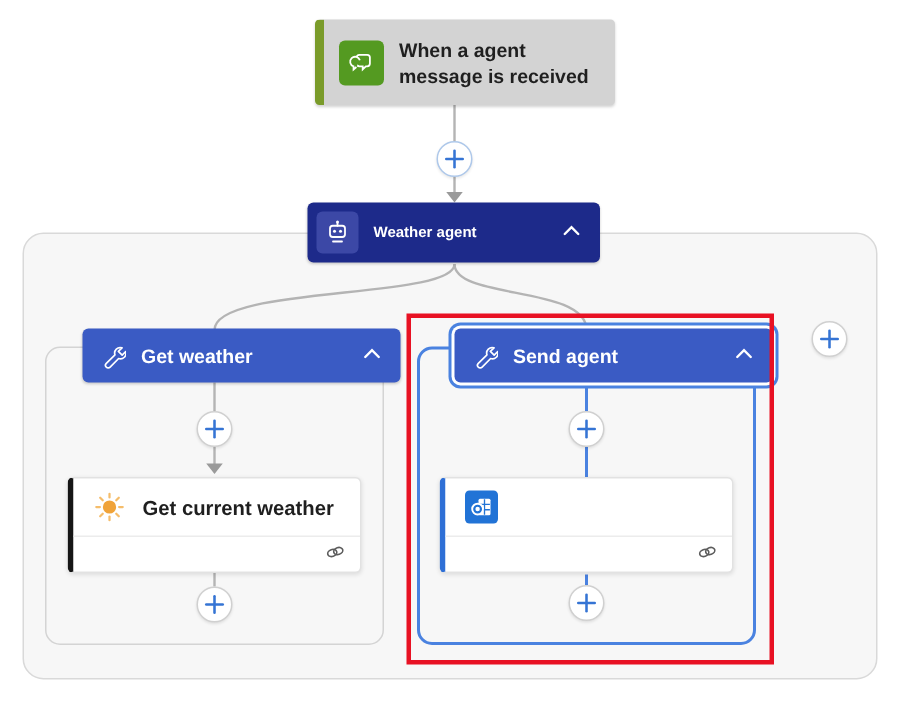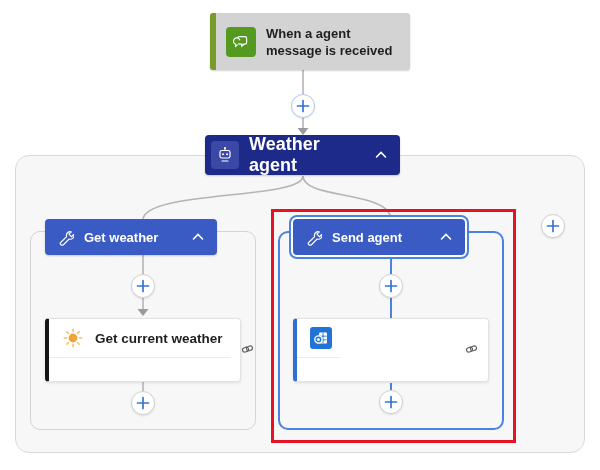--- a/index.html
+++ b/index.html
@@ -29,30 +29,30 @@
   .trigger{left:210px;top:13px;width:200px;height:57px;background:var(--trigger-bg);
     border-left:6px solid var(--trigger-accent);border-radius:3px;padding:0 10px;gap:10px;
     box-shadow:0 1px 2px rgba(0,0,0,.18);cursor:pointer;}
   .trigger .icon-sq{width:30px;height:30px;background:var(--trigger-icon-bg);border-radius:4px;}
   .trigger .t-label{font-size:13px;line-height:17px;font-weight:700;color:var(--card-text);}
 
   .agent{left:205px;top:135px;width:195px;height:40px;background:var(--agent-bg);
     border-radius:4px;padding:0 12px 0 6px;gap:10px;color:#fff;cursor:pointer;
     box-shadow:0 1px 2px rgba(0,0,0,.2);}
   .agent .icon-sq{width:28px;height:28px;background:var(--agent-icon-bg);border-radius:4px;}
-  .agent .a-label{font-size:18px;font-weight:700;flex:1;}
-
-  .scope-header{top:219px;height:36px;width:172px;background:var(--header-bg);border-radius:4px;
-    padding:0 12px;gap:10px;color:#fff;cursor:pointer;box-shadow:0 1px 2px rgba(0,0,0,.2);}
+  .agent .a-label{font-size:10px;font-weight:700;flex:1;}
+
+  .scope-header{top:219px;height:36px;width:212px;background:var(--header-bg);border-radius:4px;
+    padding:0 12px;gap:10px;color:#fff;cursor:pointer;box-shadow:0 1px 2px rgba(0,0,0,.2);margin-left:10px;}
   .scope-header .h-label{font-size:13px;font-weight:700;flex:1;}
   #gw-header{left:45px;}
   #se-header{left:293px;box-shadow:0 0 0 2px #ffffff,0 0 0 4px var(--select-blue);}
 
   .action-card{position:absolute;width:196px;height:64px;background:#fff;border:1px solid #e2e2e2;
-    border-radius:4px;box-shadow:0 1px 3px rgba(0,0,0,.10);display:flex;flex-direction:row;cursor:pointer;}
+    border-radius:4px;box-shadow:0 1px 3px rgba(0,0,0,.10);display:flex;flex-direction:column;cursor:pointer;}
   #gw-action{left:45px;top:318px;border-left:4px solid var(--action-accent-dark);}
   #se-action{left:293px;top:318px;border-left:4px solid var(--email-accent);}
   .action-title{display:flex;align-items:center;gap:11px;height:39px;padding:0 8px 0 13px;
     border-bottom:1px solid #ececec;font-size:13.5px;font-weight:700;color:var(--card-text);white-space:nowrap;}
   .action-footer{flex:1;display:flex;align-items:center;justify-content:flex-end;padding:0 9px;}
   #se-action .icon-sq{width:22px;height:22px;background:var(--email-icon-bg);border-radius:3px;}
 
   .plus{position:absolute;width:24px;height:24px;border-radius:50%;background:#fff;
     border:1px solid #d0d0d0;display:flex;align-items:center;justify-content:center;
     box-shadow:0 1px 2px rgba(0,0,0,.10);cursor:pointer;}

